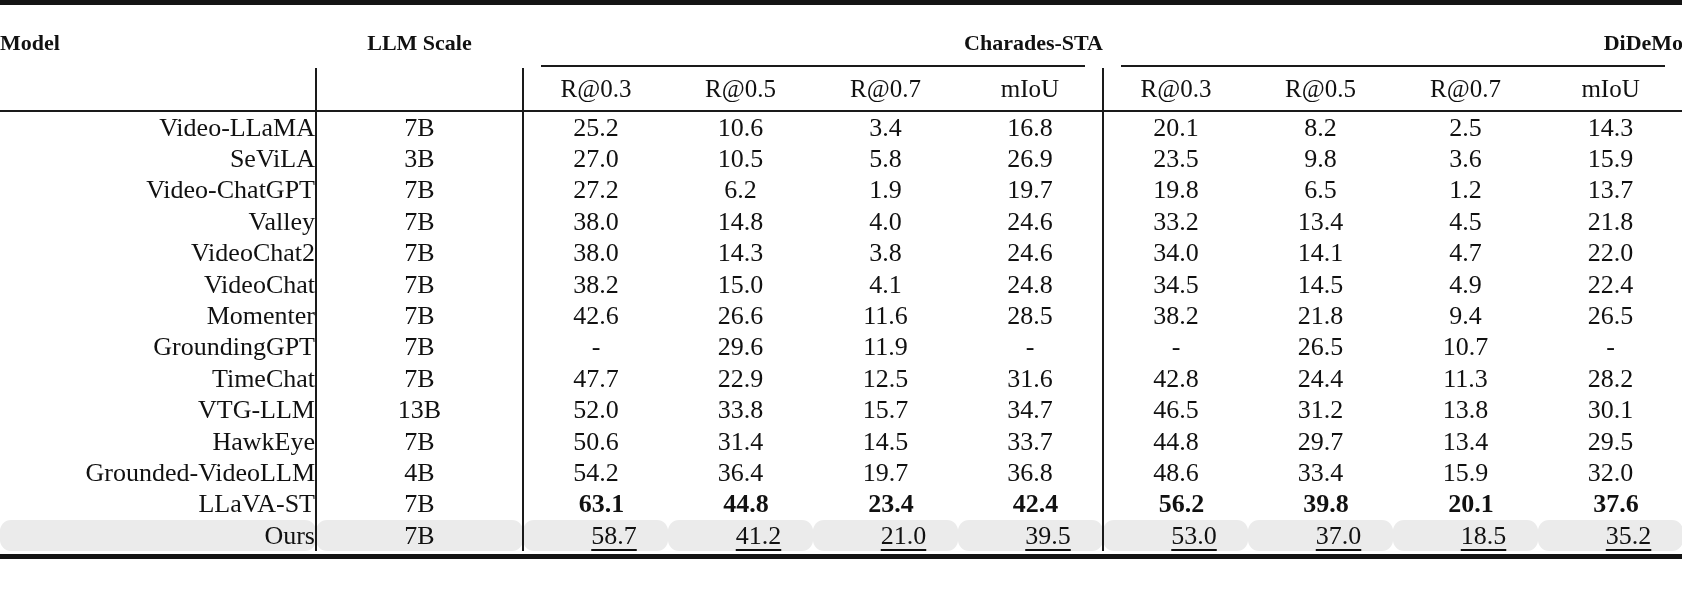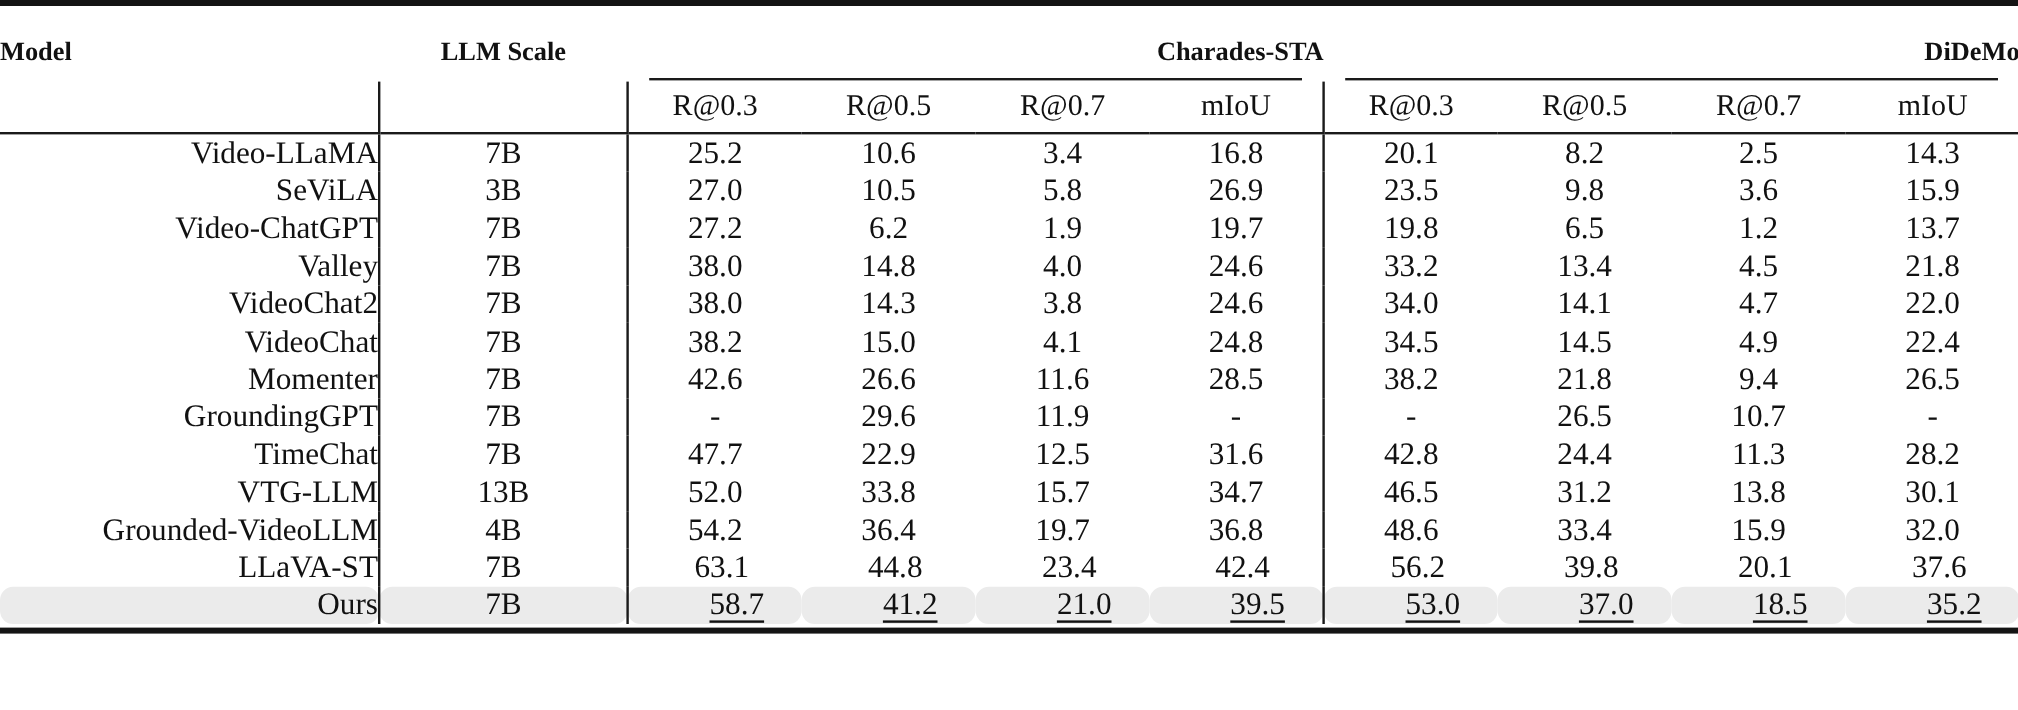--- a/index.html
+++ b/index.html
@@ -77,21 +77,21 @@
     padding: 0;
     vertical-align: middle;
     white-space: nowrap;
   }
   td.model {
     text-align: right;
     padding-left: 34px;
   }
   td.scale { text-align: center; }
   td.val   { text-align: center; }
-  td.bold  { font-weight: normal; padding-left: 11px; }
+  td.bold  { font-weight: bold; padding-left: 11px; }
   tr.hl td { background: #ebebeb; border-radius: 11px; }
   span.u {
     text-decoration: underline;
     text-decoration-thickness: 2px;
     text-underline-offset: 5px;
     margin-left: 36px;
   }
 </style>
 </head>
 <body>
@@ -255,20 +255,32 @@
           <td class="val vline">52.0</td>
           <td class="val">33.8</td>
           <td class="val">15.7</td>
           <td class="val">34.7</td>
           <td class="val vline">46.5</td>
           <td class="val">31.2</td>
           <td class="val">13.8</td>
           <td class="val">30.1</td>
         </tr>
         <tr>
+          <td class="model">HawkEye</td>
+          <td class="scale vline">7B</td>
+          <td class="val vline">50.6</td>
+          <td class="val">31.4</td>
+          <td class="val">14.5</td>
+          <td class="val">33.7</td>
+          <td class="val vline">44.8</td>
+          <td class="val">29.7</td>
+          <td class="val">13.4</td>
+          <td class="val">29.5</td>
+        </tr>
+        <tr>
           <td class="model">Grounded-VideoLLM</td>
           <td class="scale vline">4B</td>
           <td class="val vline">54.2</td>
           <td class="val">36.4</td>
           <td class="val">19.7</td>
           <td class="val">36.8</td>
           <td class="val vline">48.6</td>
           <td class="val">33.4</td>
           <td class="val">15.9</td>
           <td class="val">32.0</td>

